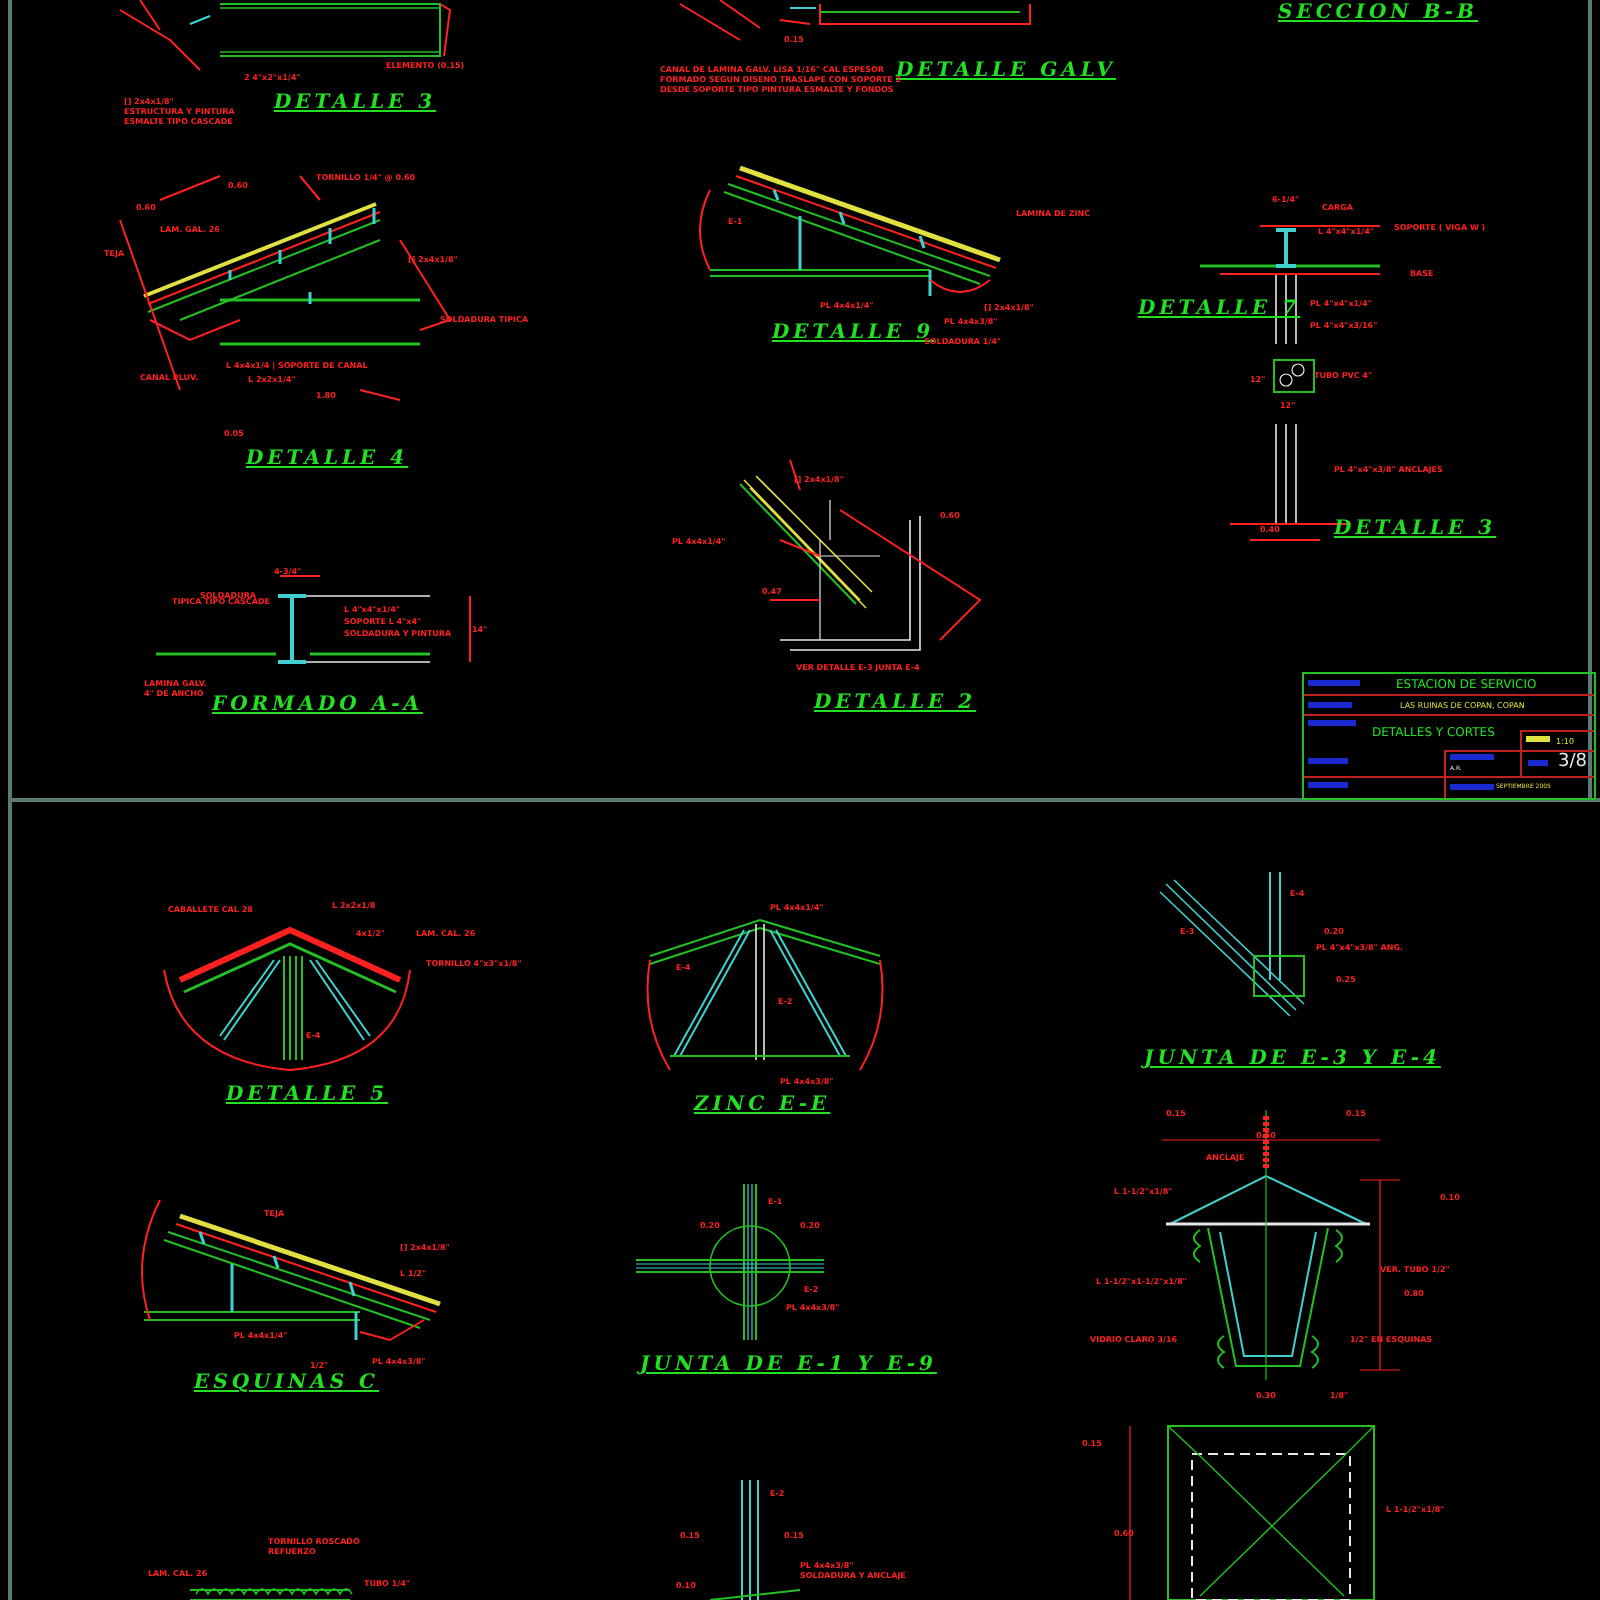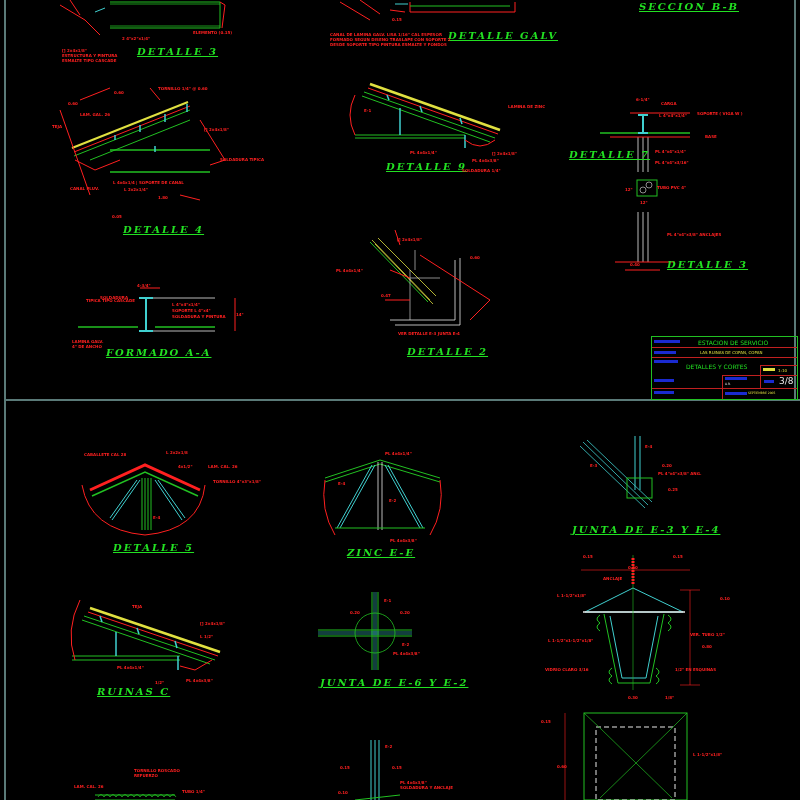--- a/index.html
+++ b/index.html
@@ -122,22 +122,22 @@
 <div class="title" style="left:639px;top:1px;">SECCION B-B</div>
 <div class="title" style="left:123px;top:224px;">DETALLE 4</div>
 <div class="title" style="left:386px;top:161px;">DETALLE 9</div>
 <div class="title" style="left:569px;top:149px;">DETALLE 7</div>
 <div class="title" style="left:667px;top:259px;">DETALLE 3</div>
 <div class="title" style="left:106px;top:347px;">FORMADO A-A</div>
 <div class="title" style="left:407px;top:346px;">DETALLE 2</div>
 <div class="title" style="left:113px;top:542px;">DETALLE 5</div>
 <div class="title" style="left:347px;top:547px;">ZINC E-E</div>
 <div class="title" style="left:572px;top:524px;">JUNTA DE E-3 Y E-4</div>
-<div class="title" style="left:97px;top:686px;">RUINAS C</div>
-<div class="title" style="left:320px;top:677px;">JUNTA DE E-6 Y E-2</div>
+<div class="title" style="left:97px;top:686px;">ESQUINAS C</div>
+<div class="title" style="left:320px;top:677px;">JUNTA DE E-1 Y E-9</div>
 
 <div class="note" style="left:62px;top:48px;">[] 2x4x1/8"</div>
 <div class="note" style="left:62px;top:53px;">ESTRUCTURA Y PINTURA</div>
 <div class="note" style="left:62px;top:58px;">ESMALTE TIPO CASCADE</div>
 <div class="note" style="left:193px;top:30px;">ELEMENTO (0.15)</div>
 <div class="note" style="left:122px;top:36px;">2 4"x2"x1/4"</div>
 <div class="note" style="left:330px;top:32px;">CANAL DE LAMINA GALV. LISA 1/16" CAL ESPESOR</div>
 <div class="note" style="left:330px;top:37px;">FORMADO SEGUN DISENO TRASLAPE CON SOPORTE 2</div>
 <div class="note" style="left:330px;top:42px;">DESDE SOPORTE TIPO PINTURA ESMALTE Y FONDOS</div>
 <div class="note" style="left:392px;top:17px;">0.15</div>

